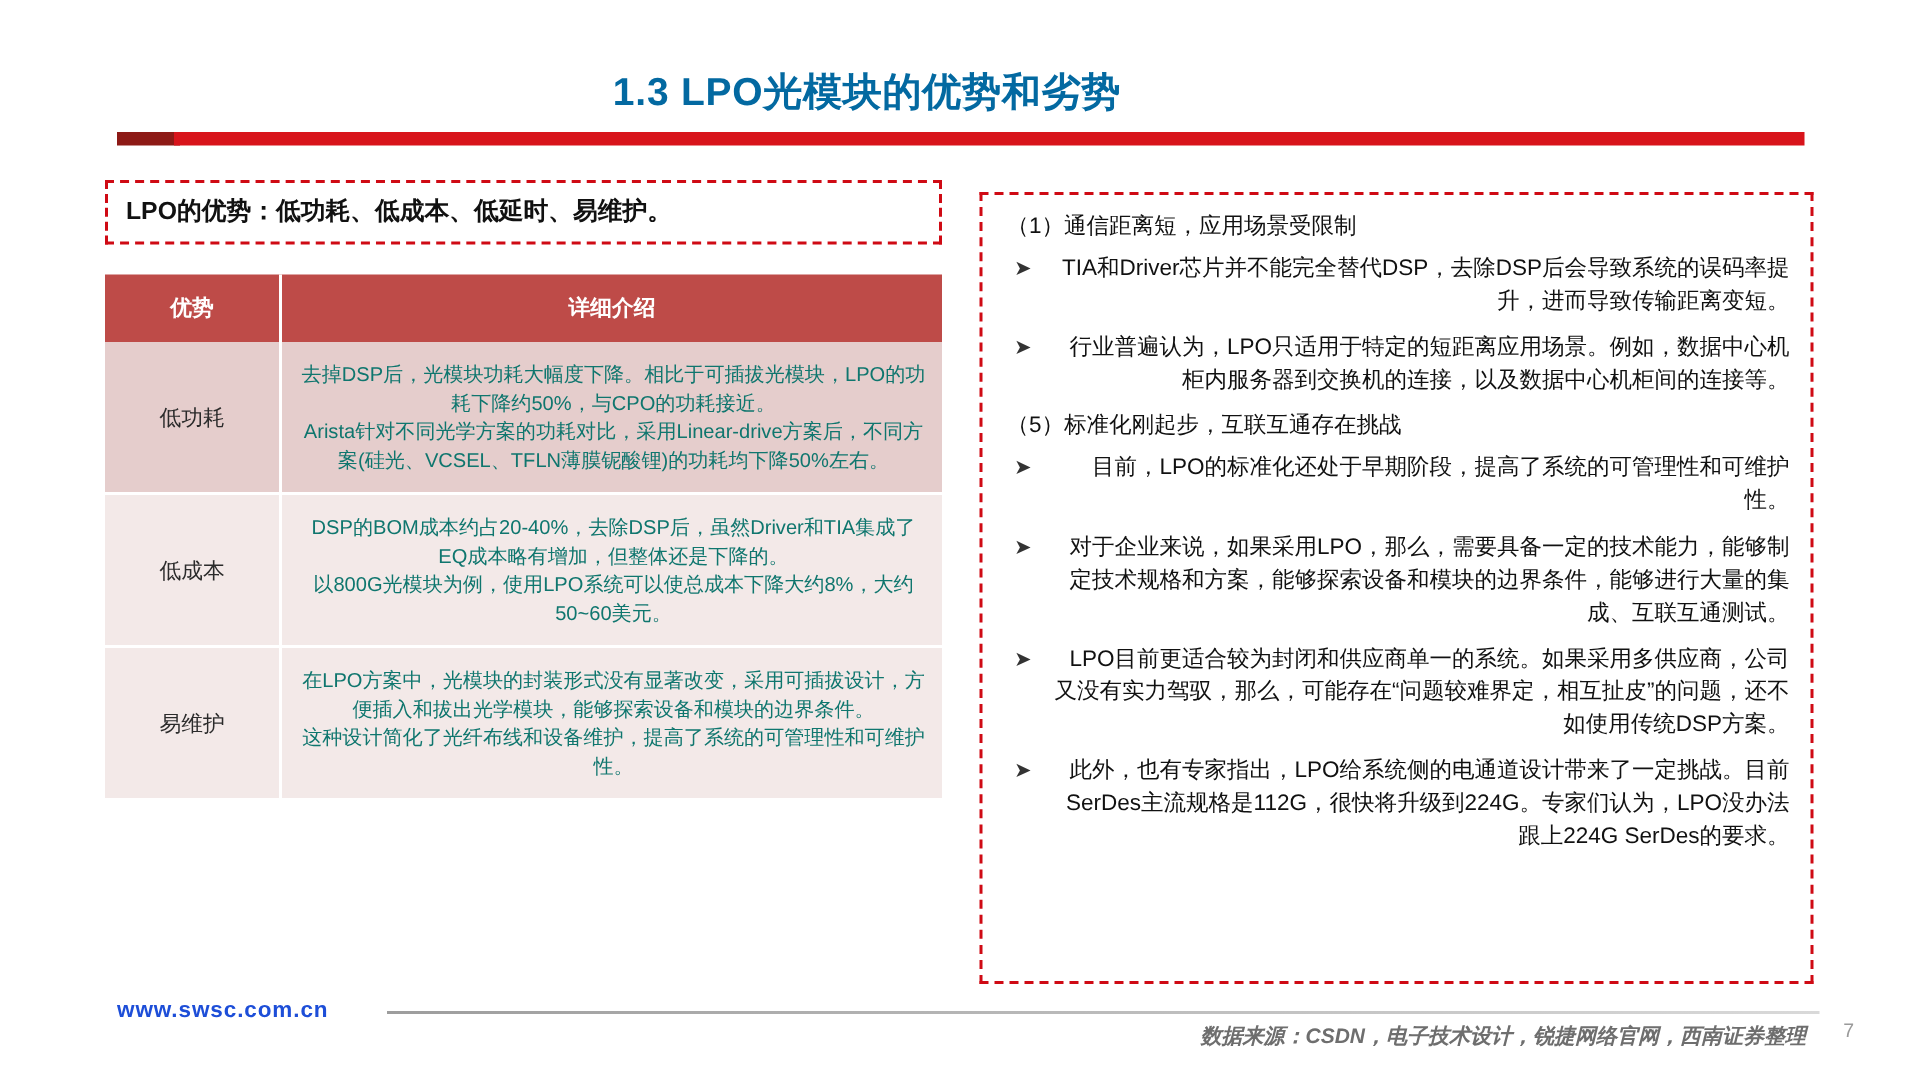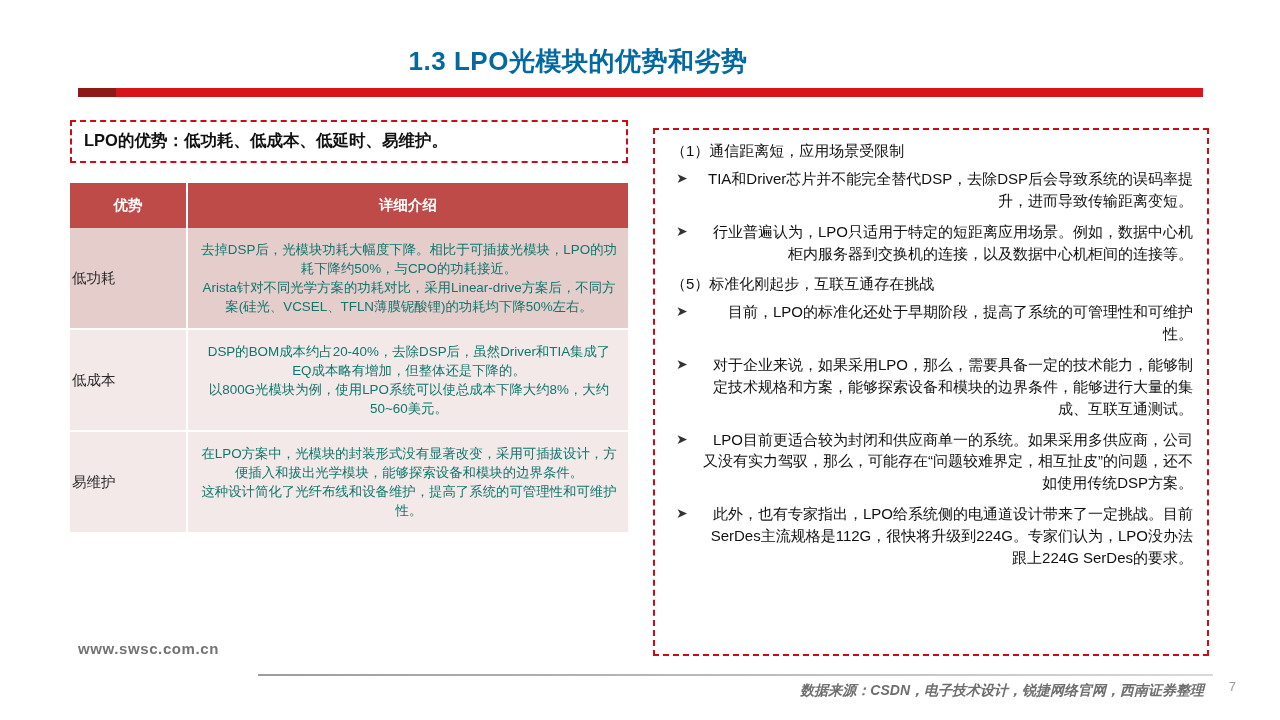--- a/index.html
+++ b/index.html
@@ -88,20 +88,21 @@
   #advantage-table th:last-child { border-right: none; }
   #advantage-table td {
     border-right: 2px solid #ffffff;
     border-bottom: 2px solid #ffffff;
     vertical-align: middle;
   }
   #advantage-table td:last-child { border-right: none; }
   #advantage-table tr:last-child td { border-bottom: none; }
   .col-label {
     width: 82px;
+    text-align: center;
     font-size: 14.5px;
     color: #2b2b2b;
     padding: 8px 2px;
   }
   .col-detail {
     font-size: 13.4px;
     color: #0f766e;
     line-height: 1.42;
     padding: 12px 10px 12px 12px;
     text-align: center;
@@ -152,24 +153,24 @@
     font-size: 15px;
     color: #111111;
     line-height: 1.46;
     text-align: right;
   }
 
   
   #footer-url {
     position: absolute;
     left: 78px;
-    top: 640px;
+    top: 665px;
     font-size: 15px;
     font-weight: bold;
-    color: #737373;
+    color: #1d4ed8;
     letter-spacing: 0.6px;
   }
   #footer-rule {
     position: absolute;
     left: 258px;
     top: 674px;
     width: 955px;
     height: 2px;
     background: linear-gradient(to right, #9d9d9d, #d9d9d9);
   }

